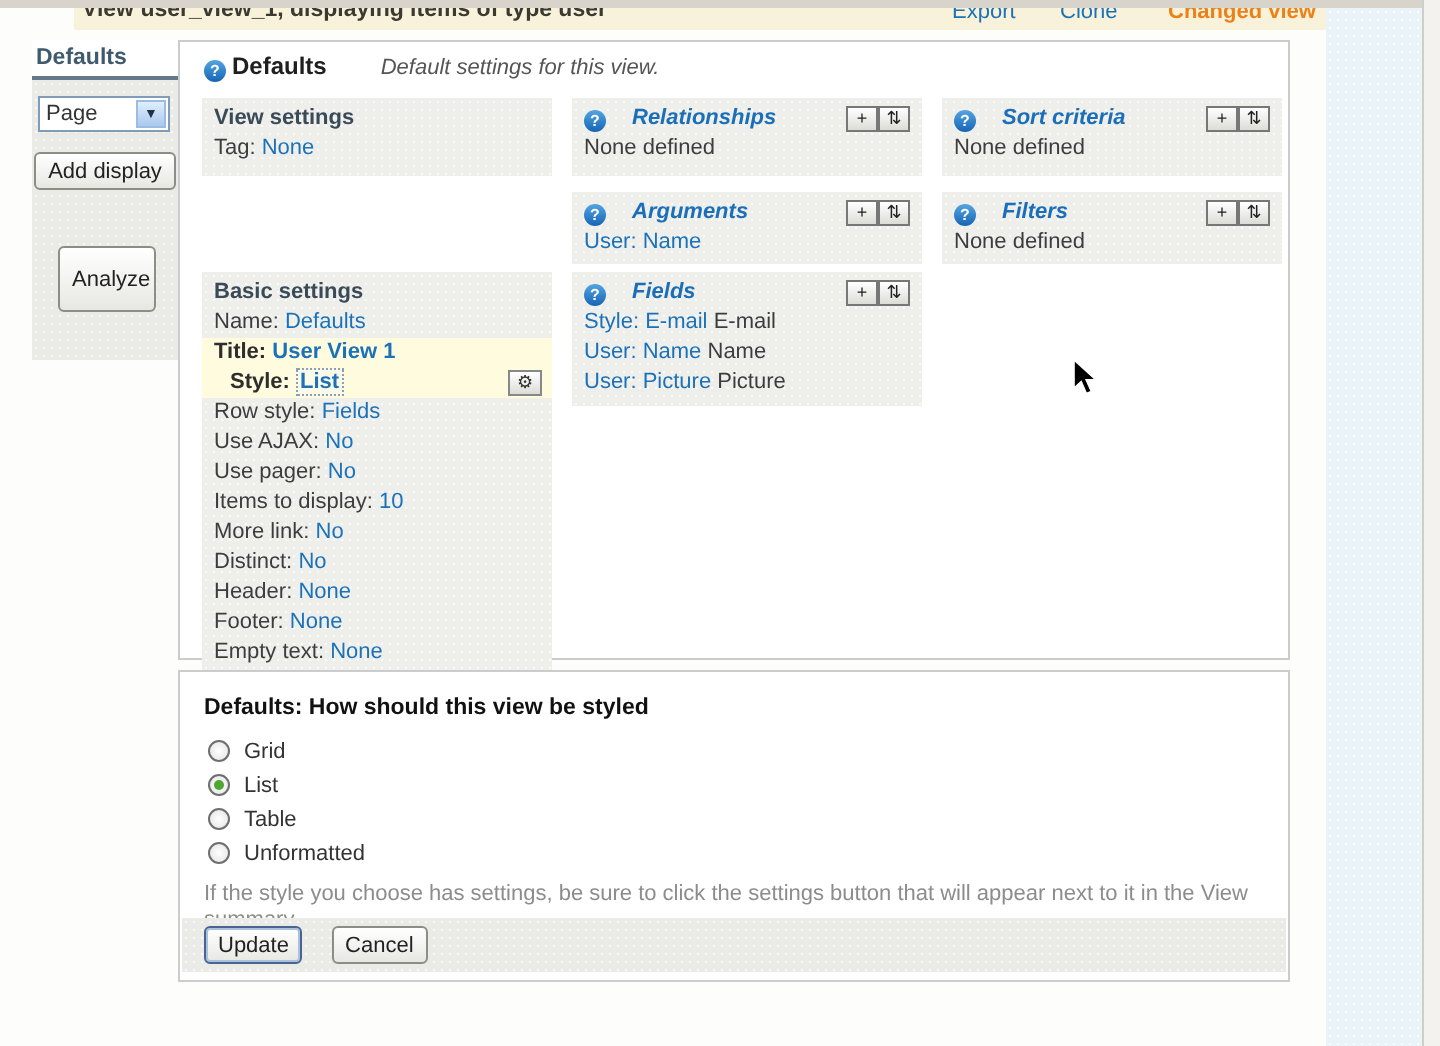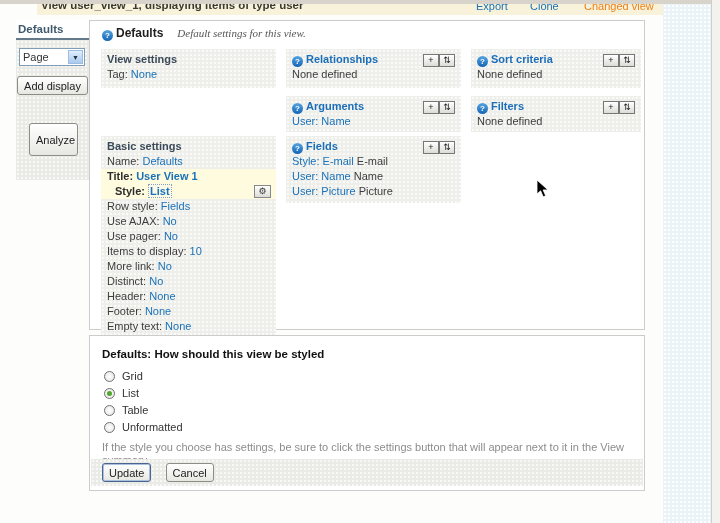--- a/index.html
+++ b/index.html
@@ -6,21 +6,21 @@
   body{width:720px;height:523px;position:relative;overflow:hidden;
        font-family:"Liberation Sans","DejaVu Sans",sans-serif;font-size:11px;color:#333;background:#fdfdfb;}
   a{text-decoration:none;cursor:pointer;}
 
   
   .top-strip{position:absolute;left:0;top:0;width:720px;height:4px;background:#d8d4cb;}
   .title-bar{position:absolute;left:37px;top:4px;width:626px;height:11px;background:#f7f2d9;overflow:hidden;}
   .view-title{position:absolute;left:4px;top:-5px;font-weight:bold;font-size:11.5px;color:#3a3a32;white-space:nowrap;}
   .topLink{position:absolute;top:-4px;font-size:11px;color:#1b72b8;}
   .lnk-export{left:439px;} .lnk-clone{left:493px;}
-  .lnk-changed{left:547px;color:#ef8018;font-weight:normal;}
+  .lnk-changed{left:547px;color:#ef8018;font-weight:bold;}
   .right-bg{position:absolute;left:663px;top:4px;width:48px;height:519px;background-color:#e9f3f8;
             background-image:radial-gradient(circle,#ffffff 26%,rgba(255,255,255,0) 27%);background-size:4px 4px;}
   .scroll-strip{position:absolute;left:711px;top:0;width:9px;height:523px;background:#f3f2ef;border-left:1px solid #cfcfc9;box-sizing:border-box;}
 
   
   .sidebar{position:absolute;left:16px;top:20px;width:73px;}
   .tab{height:18px;line-height:18px;padding-left:2px;font-weight:bold;font-size:11.5px;color:#3f5a6e;
        border-bottom:2px solid #64798a;background:#fff;}
   .sidebar-box{position:relative;height:140px;background-color:#eaeae7;
        background-image:radial-gradient(circle,#f8f8f6 26%,rgba(255,255,255,0) 27%);background-size:4px 4px;}
@@ -34,34 +34,34 @@
   .btn-add{position:absolute;left:1px;top:36px;width:71px;height:19px;}
   .btn-analyze{position:absolute;left:13px;top:83px;width:49px;height:33px;}
 
   
   .main-panel{position:absolute;left:89px;top:20px;width:556px;height:310px;background:#fff;
        border:1px solid #cccccc;box-sizing:border-box;}
   .panel-header{position:absolute;left:12px;top:5px;white-space:nowrap;}
   .help{display:inline-block;width:11px;height:11px;border-radius:50%;vertical-align:-1px;
        background:linear-gradient(#55a5e2,#1565b5);color:#fff;font-weight:bold;font-size:8px;line-height:11px;text-align:center;cursor:pointer;}
   .panel-title{font-weight:bold;font-size:12px;color:#1f1f1f;margin-left:3px;}
-  .panel-subtitle{font-style:italic;color:#555;margin-left:14px;font-family:Liberation Serif, serif;}
+  .panel-subtitle{font-style:italic;color:#555;margin-left:27px;}
 
   .sbox{position:absolute;background-color:#eeeeeb;box-sizing:border-box;padding:4px 6px;
        background-image:radial-gradient(circle,#fafaf8 26%,rgba(255,255,255,0) 27%);background-size:4px 4px;overflow:hidden;}
   .box-viewset{left:11px;top:28px;width:175px;height:39px;}
   .box-basic{left:11px;top:75px;width:175px;height:228px;margin-top:40px;}
   .box-rel{left:196px;top:28px;width:175px;height:39px;}
   .box-args{left:196px;top:75px;width:175px;height:36px;}
   .box-fields{left:196px;top:115px;width:175px;height:67px;}
   .box-sort{left:381px;top:28px;width:170px;height:39px;}
   .box-filters{left:381px;top:75px;width:170px;height:36px;}
   .sbox-head{position:relative;height:14px;line-height:13px;white-space:nowrap;}
   .sbox-title{font-weight:bold;color:#3a4a58;}
-  a.sbox-title{color:#1b6fb8;margin-left:3px;}
+  a.sbox-title{color:#1b6fb8;margin-left:13px;font-style:italic;}
   .mini-wrap{position:absolute;right:0;top:0;}
   .mini{width:16px;height:13px;padding:0;font-size:9px;line-height:9px;color:#222;
        background:linear-gradient(#ffffff,#dcdcd7);border:1px solid #777;cursor:pointer;}
   .srow{position:relative;line-height:15px;white-space:nowrap;color:#3d3d3d;}
   .srow .lbl{color:#3d3d3d;}
   .srow .lbl.b{font-weight:bold;color:#2e2e2e;}
   .srow a.val{color:#1b72b8;}
   .srow a.val.b{font-weight:bold;}
   .srow a.val.focus{border:1px dotted #8aa0b4;background:#fbfae8;padding:0 1px;}
   .srow .suffix{color:#3d3d3d;}

